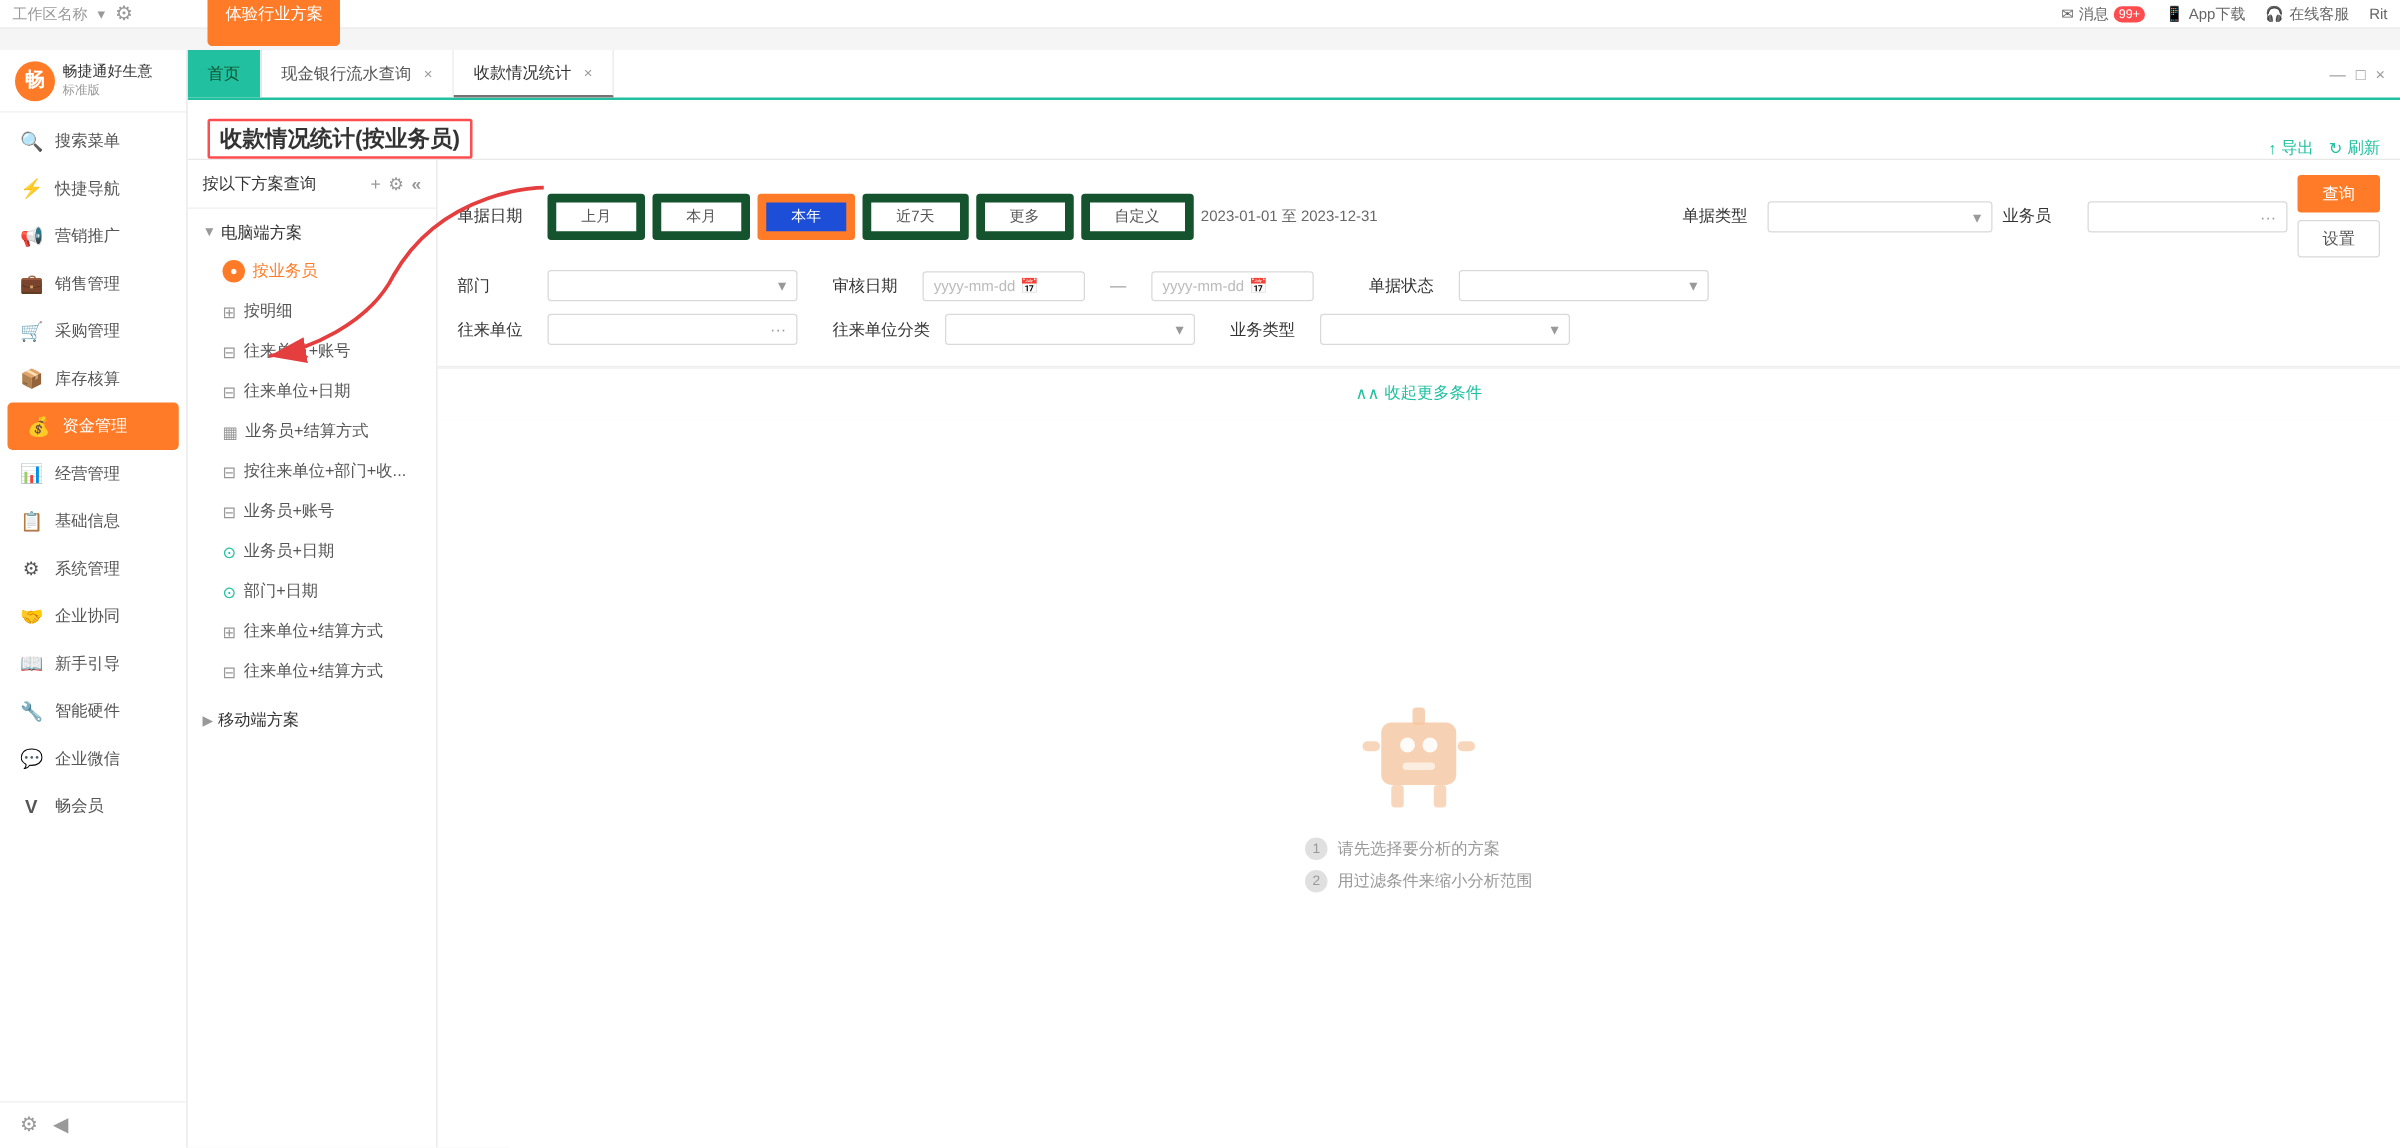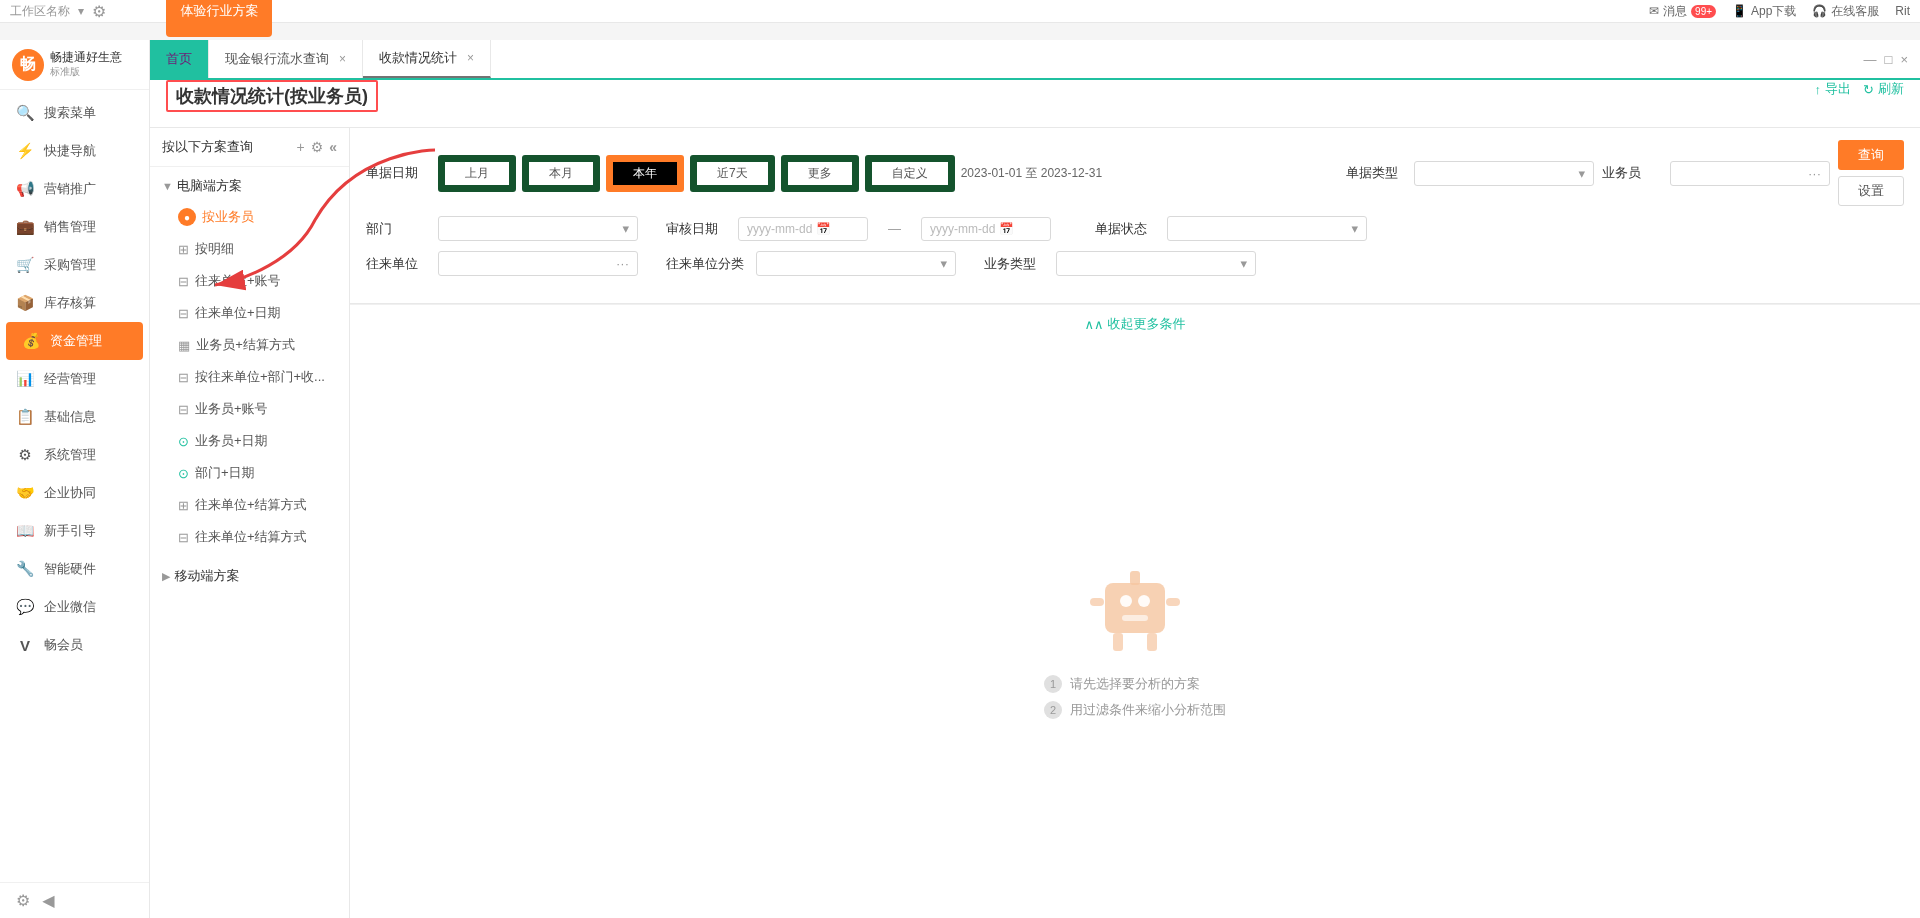--- a/index.html
+++ b/index.html
@@ -60,28 +60,28 @@
     
     .tab-bar {
       height: 40px; background: #fff; display: flex; align-items: stretch;
       border-bottom: 2px solid #20c0a0; padding-left: 0;
     }
     .tab-item {
       display: flex; align-items: center; padding: 0 16px; cursor: pointer;
       font-size: 13px; color: #555; border-right: 1px solid #e8e8e8;
       gap: 6px; white-space: nowrap;
     }
-    .tab-item.home { background: #20c0a0; color: #701a75; padding-left: 16px; }
+    .tab-item.home { background: #20c0a0; color: #14532d; padding-left: 16px; }
     .tab-item.active { background: #fff; color: #333; border-bottom: 2px solid #737373; }
     .tab-close { font-size: 12px; color: #999; margin-left: 4px; }
     .tab-bar-end { margin-left: auto; display: flex; align-items: center; padding: 0 12px; gap: 8px; color: #999; }
 
     
     .page-header {
-      height: 48px; background: #fff; display: flex; align-items: flex-start;
+      height: 48px; background: #fff; display: flex; align-items: flex-end;
       padding: 0 16px; border-bottom: 1px solid #e8e8e8; gap: 0;
     }
     .page-title {
       font-size: 18px; font-weight: bold; color: #333;
       border: 2px solid #ff4d4f; padding: 2px 8px; border-radius: 2px;
     }
     .page-header-right { margin-left: auto; display: flex; align-items: center; gap: 12px; }
     .export-btn {
       display: flex; align-items: center; gap: 4px;
       color: #20c0a0; cursor: pointer; font-size: 13px;
@@ -132,28 +132,28 @@
     }
 
     
     .filter-area {
       background: #fff; padding: 12px 16px;
       border-bottom: 1px solid #e8e8e8;
     }
     .filter-row {
       display: flex; align-items: center; gap: 12px; margin-bottom: 10px;
     }
-    .filter-row:last-child { margin-bottom: 15px; }
+    .filter-row:last-child { margin-bottom: 5px; }
     .filter-label { color: #333; font-size: 13px; white-space: nowrap; min-width: 60px; }
     .filter-date-group { display: flex; align-items: center; gap: 6px; }
     .date-btn {
       padding: 3px 20px; border: 7px solid #14532d; border-radius: 3px;
       background: #fff; cursor: pointer; font-size: 12px; color: #555;
     }
-    .date-btn.active { background: #000000; color: #fff; border-color: #ff7b27; }
+    .date-btn.active { background: #1d4ed8; color: #fff; border-color: #ff7b27; }
     .date-range { font-size: 12px; color: #666; }
     .filter-select {
       display: flex; align-items: center; border: 1px solid #d9d9d9;
       border-radius: 3px; padding: 4px 8px; background: #fff;
       cursor: pointer; gap: 4px; min-width: 120px; font-size: 13px; color: #555;
     }
     .filter-select .arrow { margin-left: auto; color: #999; }
     .date-picker-group { display: flex; align-items: center; gap: 20px; }
     .date-picker {
       display: flex; align-items: center; border: 1px solid #d9d9d9;

